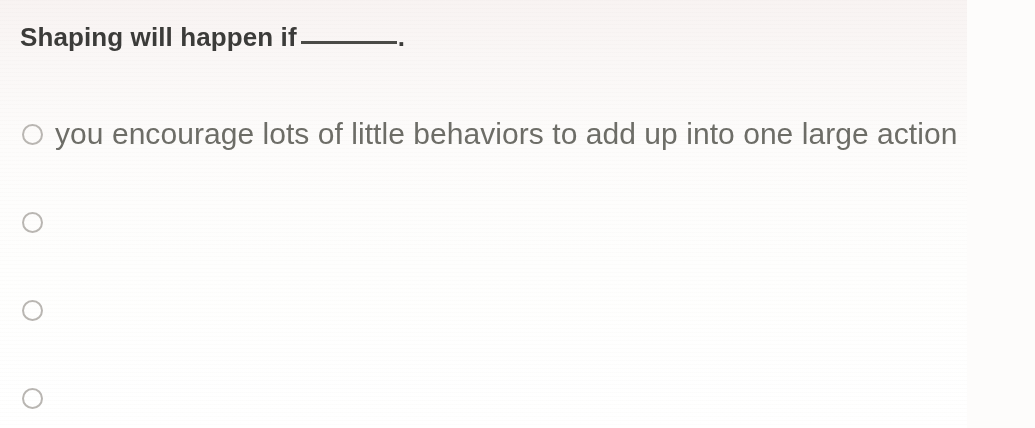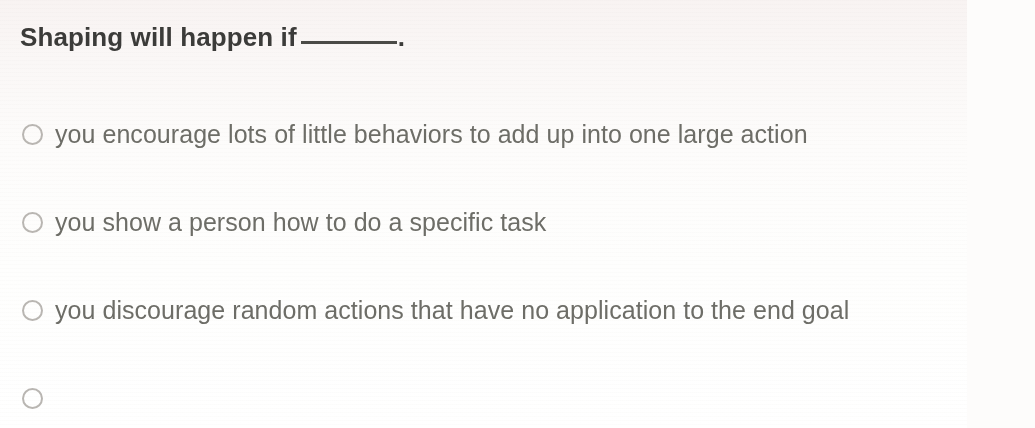--- a/index.html
+++ b/index.html
@@ -83,21 +83,21 @@
     width: 21px;
     height: 21px;
     border: 2px solid #b3b0ab;
     border-radius: 50%;
     background: transparent;
     box-sizing: border-box;
     margin-right: 12px;
     opacity: 0.92;
   }
   .option-label {
-    font-size: 25px;
+    font-size: 30px;
     color: #6d6d67;
     line-height: 30px;
     white-space: nowrap;
     letter-spacing: 0.05px;
   }
 </style>
 </head>
 <body>
 
 <div class="page">
@@ -108,26 +108,24 @@
 
   <div class="options">
 
     <div class="option-row">
       <span class="radio"></span>
       <span class="option-label">you encourage lots of little behaviors to add up into one large action</span>
     </div>
 
     <div class="option-row">
       <span class="radio"></span>
-      <span class="option-label">you show a person how to do a specific task</span>
     </div>
 
     <div class="option-row">
       <span class="radio"></span>
-      <span class="option-label">you discourage random actions that have no application to the end goal</span>
     </div>
 
     <div class="option-row">
       <span class="radio"></span>
     </div>
 
   </div>
 </div>
 
 </body></html>

